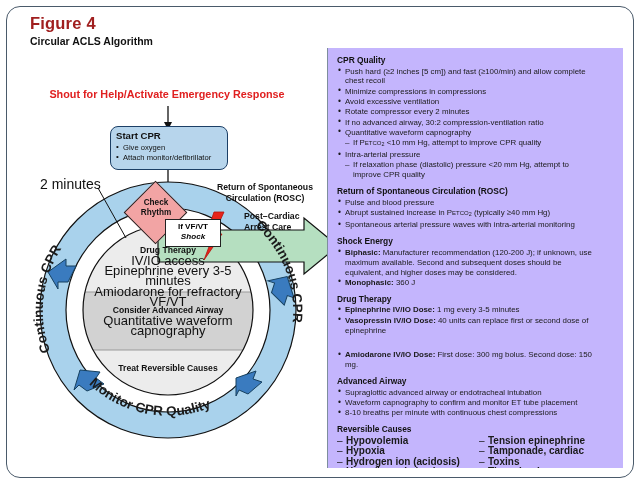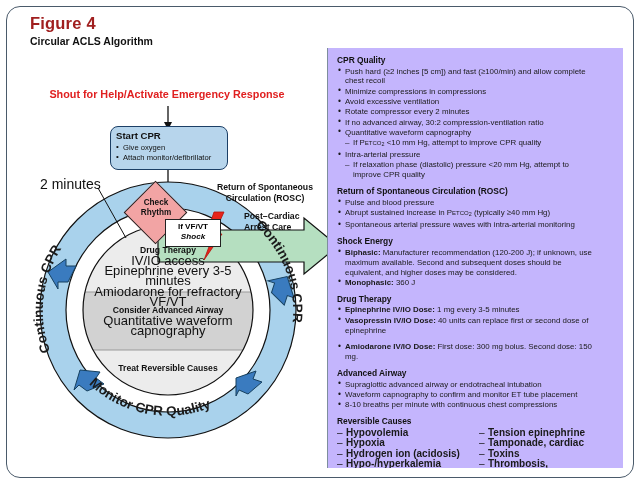--- a/index.html
+++ b/index.html
@@ -316,21 +316,21 @@
 
     <div class="p-head">Drug Therapy</div>
     <div class="p-li">
       <b>Epinephrine IV/IO Dose:</b>
       <span>1 mg every 3-5 minutes</span>
     </div>
     <div class="p-li">
       <b>Vasopressin IV/IO Dose:</b>
       <span>40 units can replace first or second dose of epinephrine</span>
     </div>
-    <div class="p-li" style="margin-top:7px;">
+    <div class="p-li" style="margin-top:15px;">
       <b>Amiodarone IV/IO Dose:</b>
       <span>First dose: 300 mg bolus. Second dose: 150 mg.</span>
     </div>
 
     <div class="p-head">Advanced Airway</div>
     <div class="p-li">Supraglottic advanced airway or endotracheal intubation</div>
     <div class="p-li">Waveform capnography to confirm and monitor ET tube placement</div>
     <div class="p-li">8-10 breaths per minute with continuous chest compressions</div>
 
     <div class="p-head">Reversible Causes</div>

